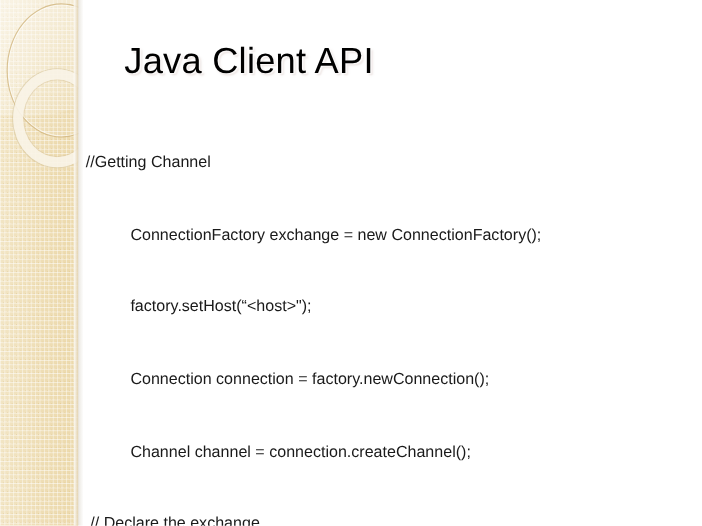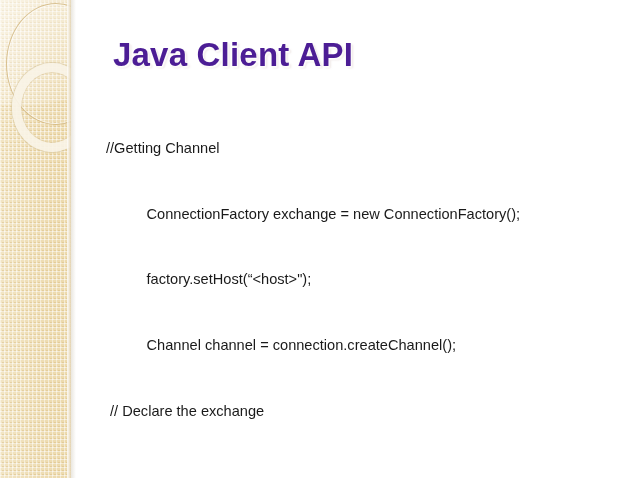--- a/index.html
+++ b/index.html
@@ -97,42 +97,41 @@
     background: linear-gradient(to right, rgba(150,135,100,0.20), rgba(150,135,100,0));
   }
 
   
   #title {
     position: absolute;
     left: 113px;
     top: 36px;
     font-size: 33px;
     line-height: 38px;
-    font-weight: bold;
-    color: #4c1d95;
+    font-weight: normal;
+    color: #000000;
     letter-spacing: 0.2px;
     text-shadow: 1.5px 1.5px 1.5px rgba(255,255,255,0.95),
                  2px 2px 2px rgba(180,150,140,0.35);
     white-space: nowrap;
   }
 
   
   #code {
     position: absolute;
     left: 78px;
     top: 94px;
     width: 560px;
     font-size: 14.6px;
     line-height: 21.9px;
     color: #1a1a1a;
     white-space: pre;
   }
   .cline {
     white-space: pre;
-    margin-left: 28px;
   }
 </style>
 </head>
 <body>
 
 <div id="slide">
 
   <div id="sidebar">
     <div id="sidebar-texture"></div>
     <div id="sidebar-wash"></div>
@@ -141,20 +140,21 @@
   </div>
   <div id="sidebar-edge"></div>
   <div id="sidebar-shadow"></div>
 
   <div id="title">Java Client API</div>
 
   <div id="code">
     <div class="cline">//Getting Channel</div>
     <div class="cline">          ConnectionFactory exchange = new ConnectionFactory();</div>
     <div class="cline">          factory.setHost(“&lt;host&gt;");</div>
+    <div class="cline">          Connection connection = factory.newConnection();</div>
     <div class="cline">          Channel channel = connection.createChannel();</div>
     <div class="cline"> // Declare the exchange</div>
     
     
     
     
     
     
     
     

